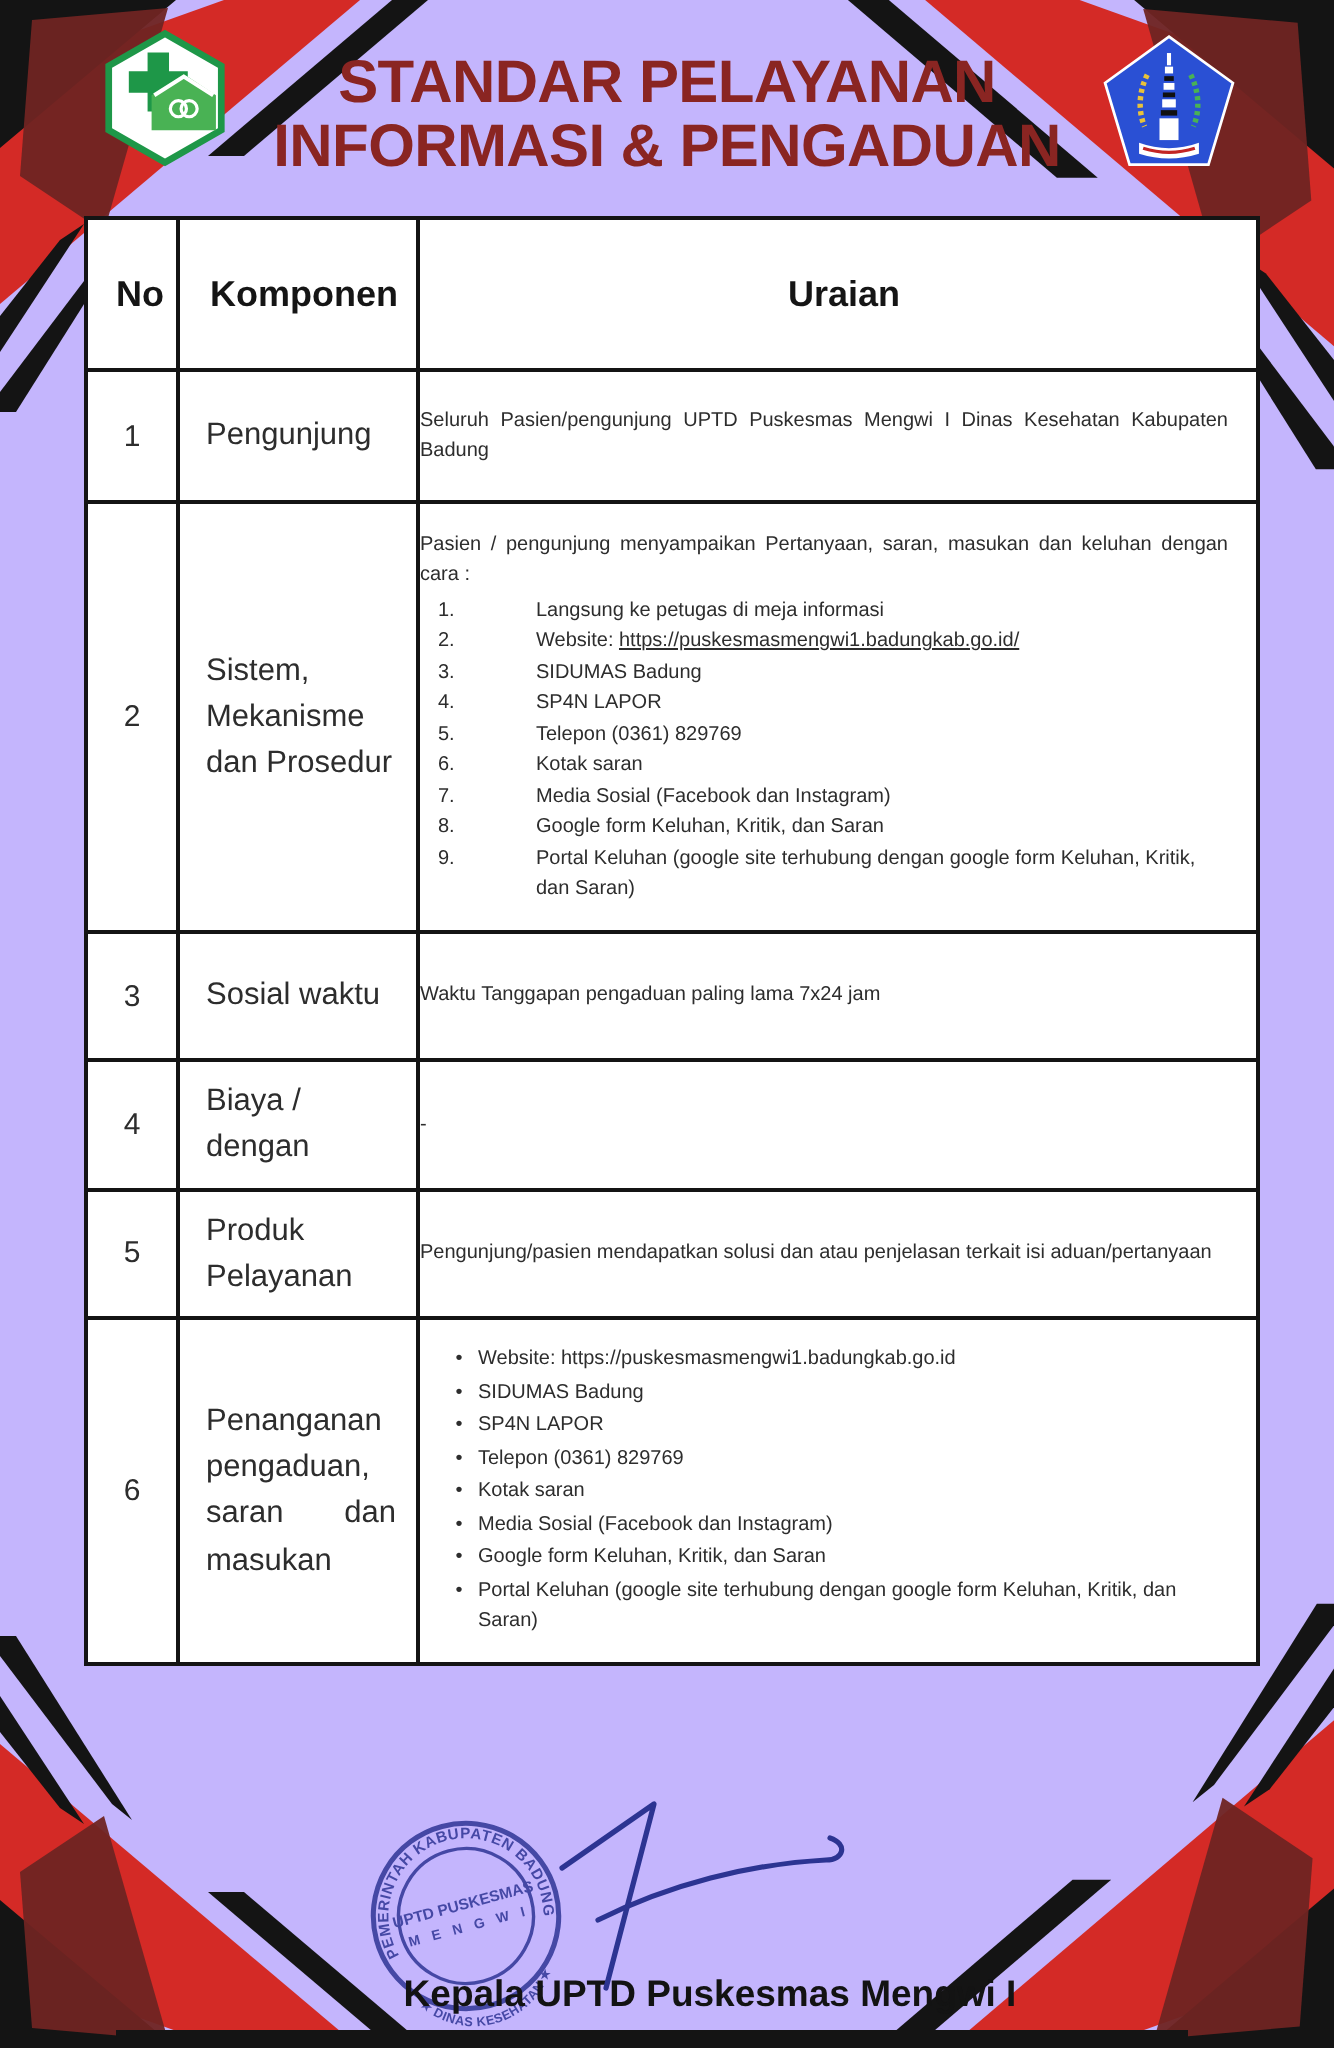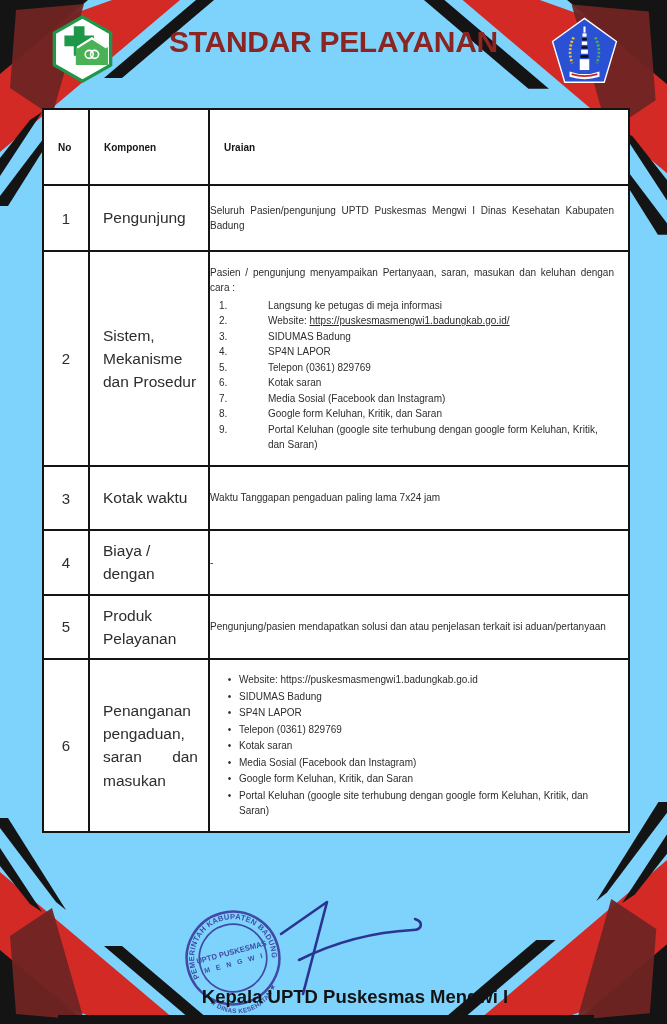--- a/index.html
+++ b/index.html
@@ -1,17 +1,17 @@
 <!DOCTYPE html>
 <html style="--accent-red: #d42a26; --dark-maroon: #6f2422; --title-maroon: #8a2522; --ink-black: #141414; --body-text: #2d2d2d; --stamp-blue: #3b3f9e; --signature-blue: #2c3492; --logo-green-dark: #1e9748; --logo-green-light: #49b254; --badung-blue: #2a50d4;"><head>
 <meta charset="utf-8">
 <style>
   html,body{margin:0;padding:0;background:#ffffff;}
   body{width:667px;height:1024px;overflow:hidden;font-family:"Liberation Sans",sans-serif;color:var(--body-text,#2d2d2d);}
-  .page{position:relative;width:667px;height:1024px;background:#7dd3fc;overflow:hidden;text-decoration:underline;}
+  .page{position:relative;width:667px;height:1024px;background:#c4b5fd;overflow:hidden;text-decoration:underline;}
 
   
   .deco{position:absolute;pointer-events:none;}
   .deco.tl{left:0;top:0;width:280px;height:230px;}
   .deco.tr{right:0;top:0;width:318px;height:262px;transform:scaleX(-1);}
   .deco.bl{left:0;bottom:0;width:280px;height:230px;transform:scaleY(-1);}
   .deco.br{right:0;bottom:0;width:300px;height:248px;transform:scale(-1,-1);}
   .p-black{fill:var(--ink-black);}
   .p-red{fill:var(--accent-red);}
   .p-maroon{fill:var(--dark-maroon);opacity:.95;}
@@ -21,21 +21,21 @@
   .hdr-title{position:absolute;left:0;right:0;top:26px;text-align:center;line-height:1.08;
     font-weight:800;font-size:30px;letter-spacing:-.3px;color:var(--title-maroon);}
   .logo{position:absolute;}
   .logo.pusk{left:49px;top:14px;width:67px;height:70px;}
   .logo.badung{left:550px;top:17px;width:69px;height:68px;}
 
   
   table.std{position:absolute;left:42px;top:108px;width:586px;border-collapse:collapse;table-layout:fixed;
     background:#fff;}
   table.std th,table.std td{border:2px solid var(--ink-black);vertical-align:middle;}
-  table.std th{font-size:10px;font-weight:700;text-align:left;padding:8px 8px 8px 14px;color:#151515;height:58px;}
+  table.std th{font-size:18px;font-weight:700;text-align:center;padding:8px 8px 8px 14px;color:#151515;height:58px;}
   th.h-no{padding-left:12px;}
   td.c-no{text-align:center;font-size:15px;}
   td.c-komp{font-size:15.5px;line-height:1.5;padding:8px 10px 8px 13px;}
   td.c-ur{font-size:10px;line-height:1.55;padding:11px 14px 11px 0;}
   .ur-text.just{text-align:justify;}
   .steps{margin-left:9px;margin-top:2px;}
   .step{display:flex;}
   .step .num{flex:0 0 17px;}
   .step .stext{flex:1;margin-left:32px;}
   .bullets{margin-left:10px;}
@@ -93,20 +93,21 @@
     <polygon points="50,2 92,26 92,74 50,98 8,74 8,26" fill="#ffffff" stroke="var(--logo-green-dark)" stroke-width="5"></polygon>
     <path d="M37 16 h16 v14 h14 v16 h-14 v14 h-16 v-14 H23 V30 h14 z" fill="var(--logo-green-dark)"></path>
     <path d="M40 48 L64 32 L88 48 V74 H40 Z" fill="var(--logo-green-light)"></path>
     <path d="M42 48 L64 34 L86 48" fill="none" stroke="#ffffff" stroke-width="3"></path>
     <circle cx="60" cy="58" r="6" fill="none" stroke="#ffffff" stroke-width="2.4"></circle>
     <circle cx="68" cy="58" r="6" fill="none" stroke="#ffffff" stroke-width="2.4"></circle>
   </svg>
 
   <div class="hdr-title">
     <div>STANDAR PELAYANAN</div>
+    <div>INFORMASI &amp; PENGADUAN</div>
   </div>
 
   <svg class="logo badung" viewBox="0 0 100 100">
     <polygon points="50,2 97,36 79,96 21,96 3,36" fill="var(--badung-blue)" stroke="#ffffff" stroke-width="2"></polygon>
     <rect x="43" y="62" width="14" height="16" fill="#ffffff"></rect>
     <rect x="44" y="56" width="12" height="4" fill="#101010"></rect>
     <rect x="45" y="48" width="10" height="6" fill="#ffffff"></rect>
     <rect x="45.5" y="43" width="9" height="3.5" fill="#101010"></rect>
     <rect x="46" y="36" width="8" height="5" fill="#ffffff"></rect>
     <rect x="46.5" y="31" width="7" height="3.5" fill="#101010"></rect>
@@ -179,21 +180,21 @@
               </div>
               <div class="step">
                 <span class="num">9.</span>
                 <span class="stext">Portal Keluhan (google site terhubung dengan google form Keluhan, Kritik, dan Saran)</span>
               </div>
             </div>
           </td>
         </tr>
         <tr>
           <td class="c-no">3</td>
-          <td class="c-komp">Kotak waktu</td>
+          <td class="c-komp">Sosial waktu</td>
           <td class="c-ur">
             <div class="ur-text">Waktu Tanggapan pengaduan paling lama 7x24 jam</div>
           </td>
         </tr>
         <tr>
           <td class="c-no">4</td>
           <td class="c-komp">Biaya / dengan</td>
           <td class="c-ur">
             <div class="ur-text">-</div>
           </td>

